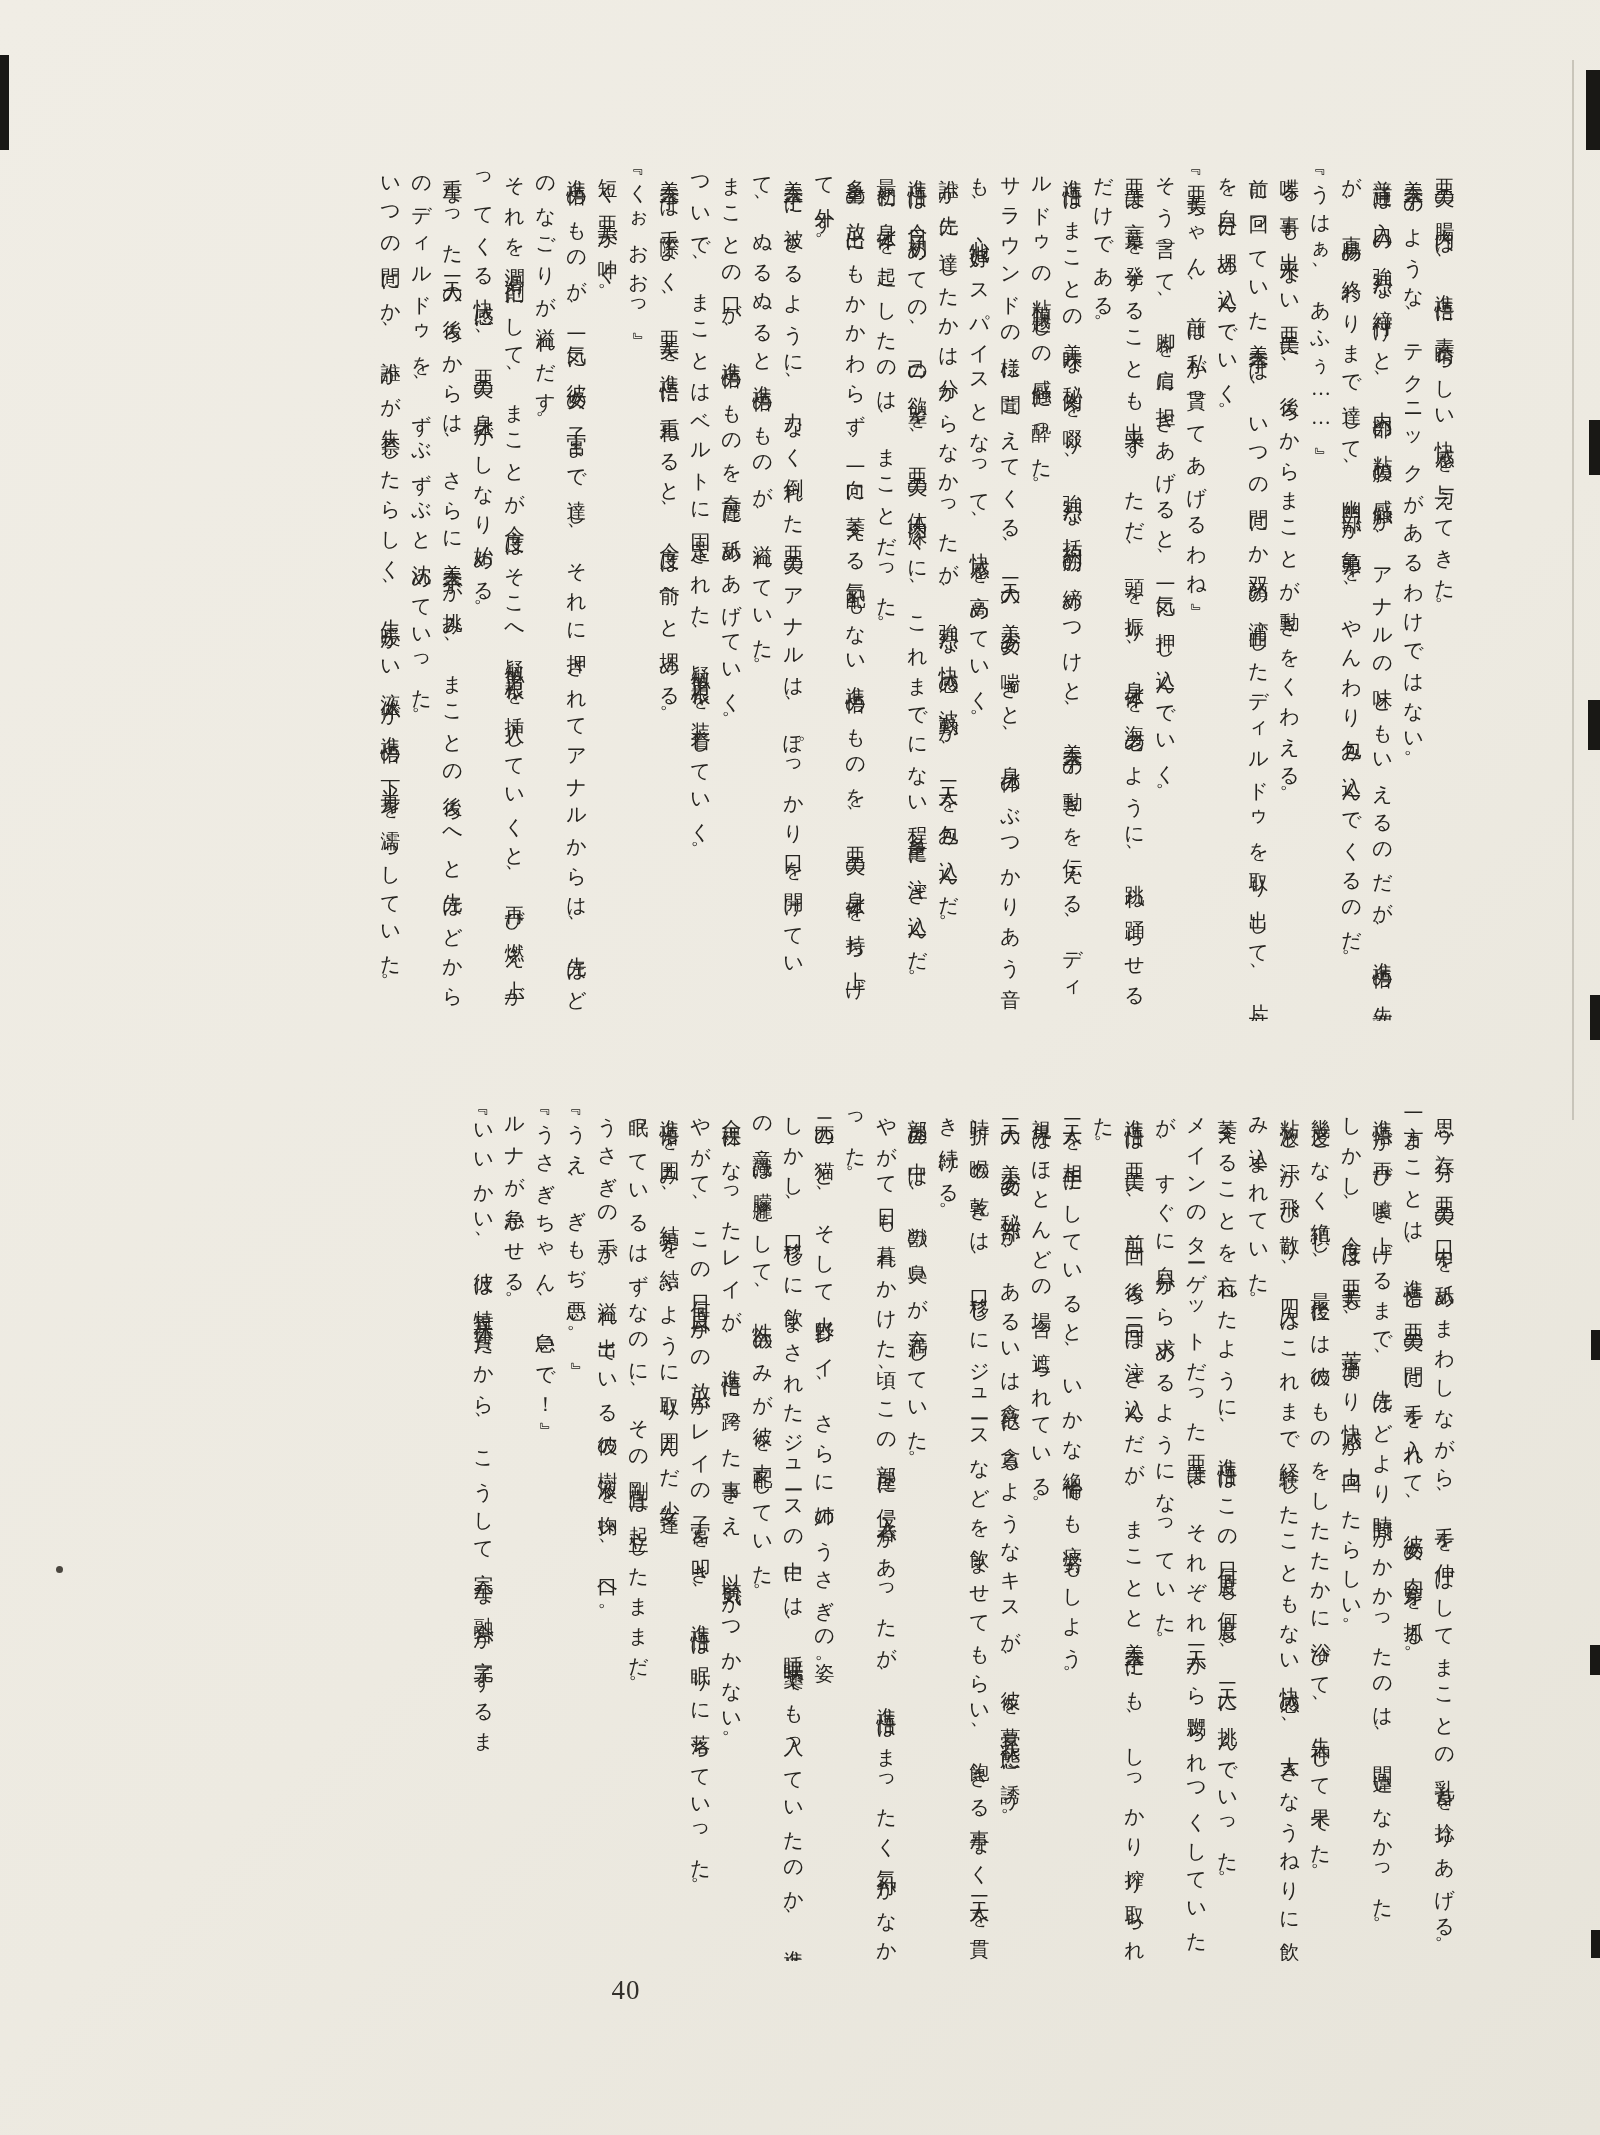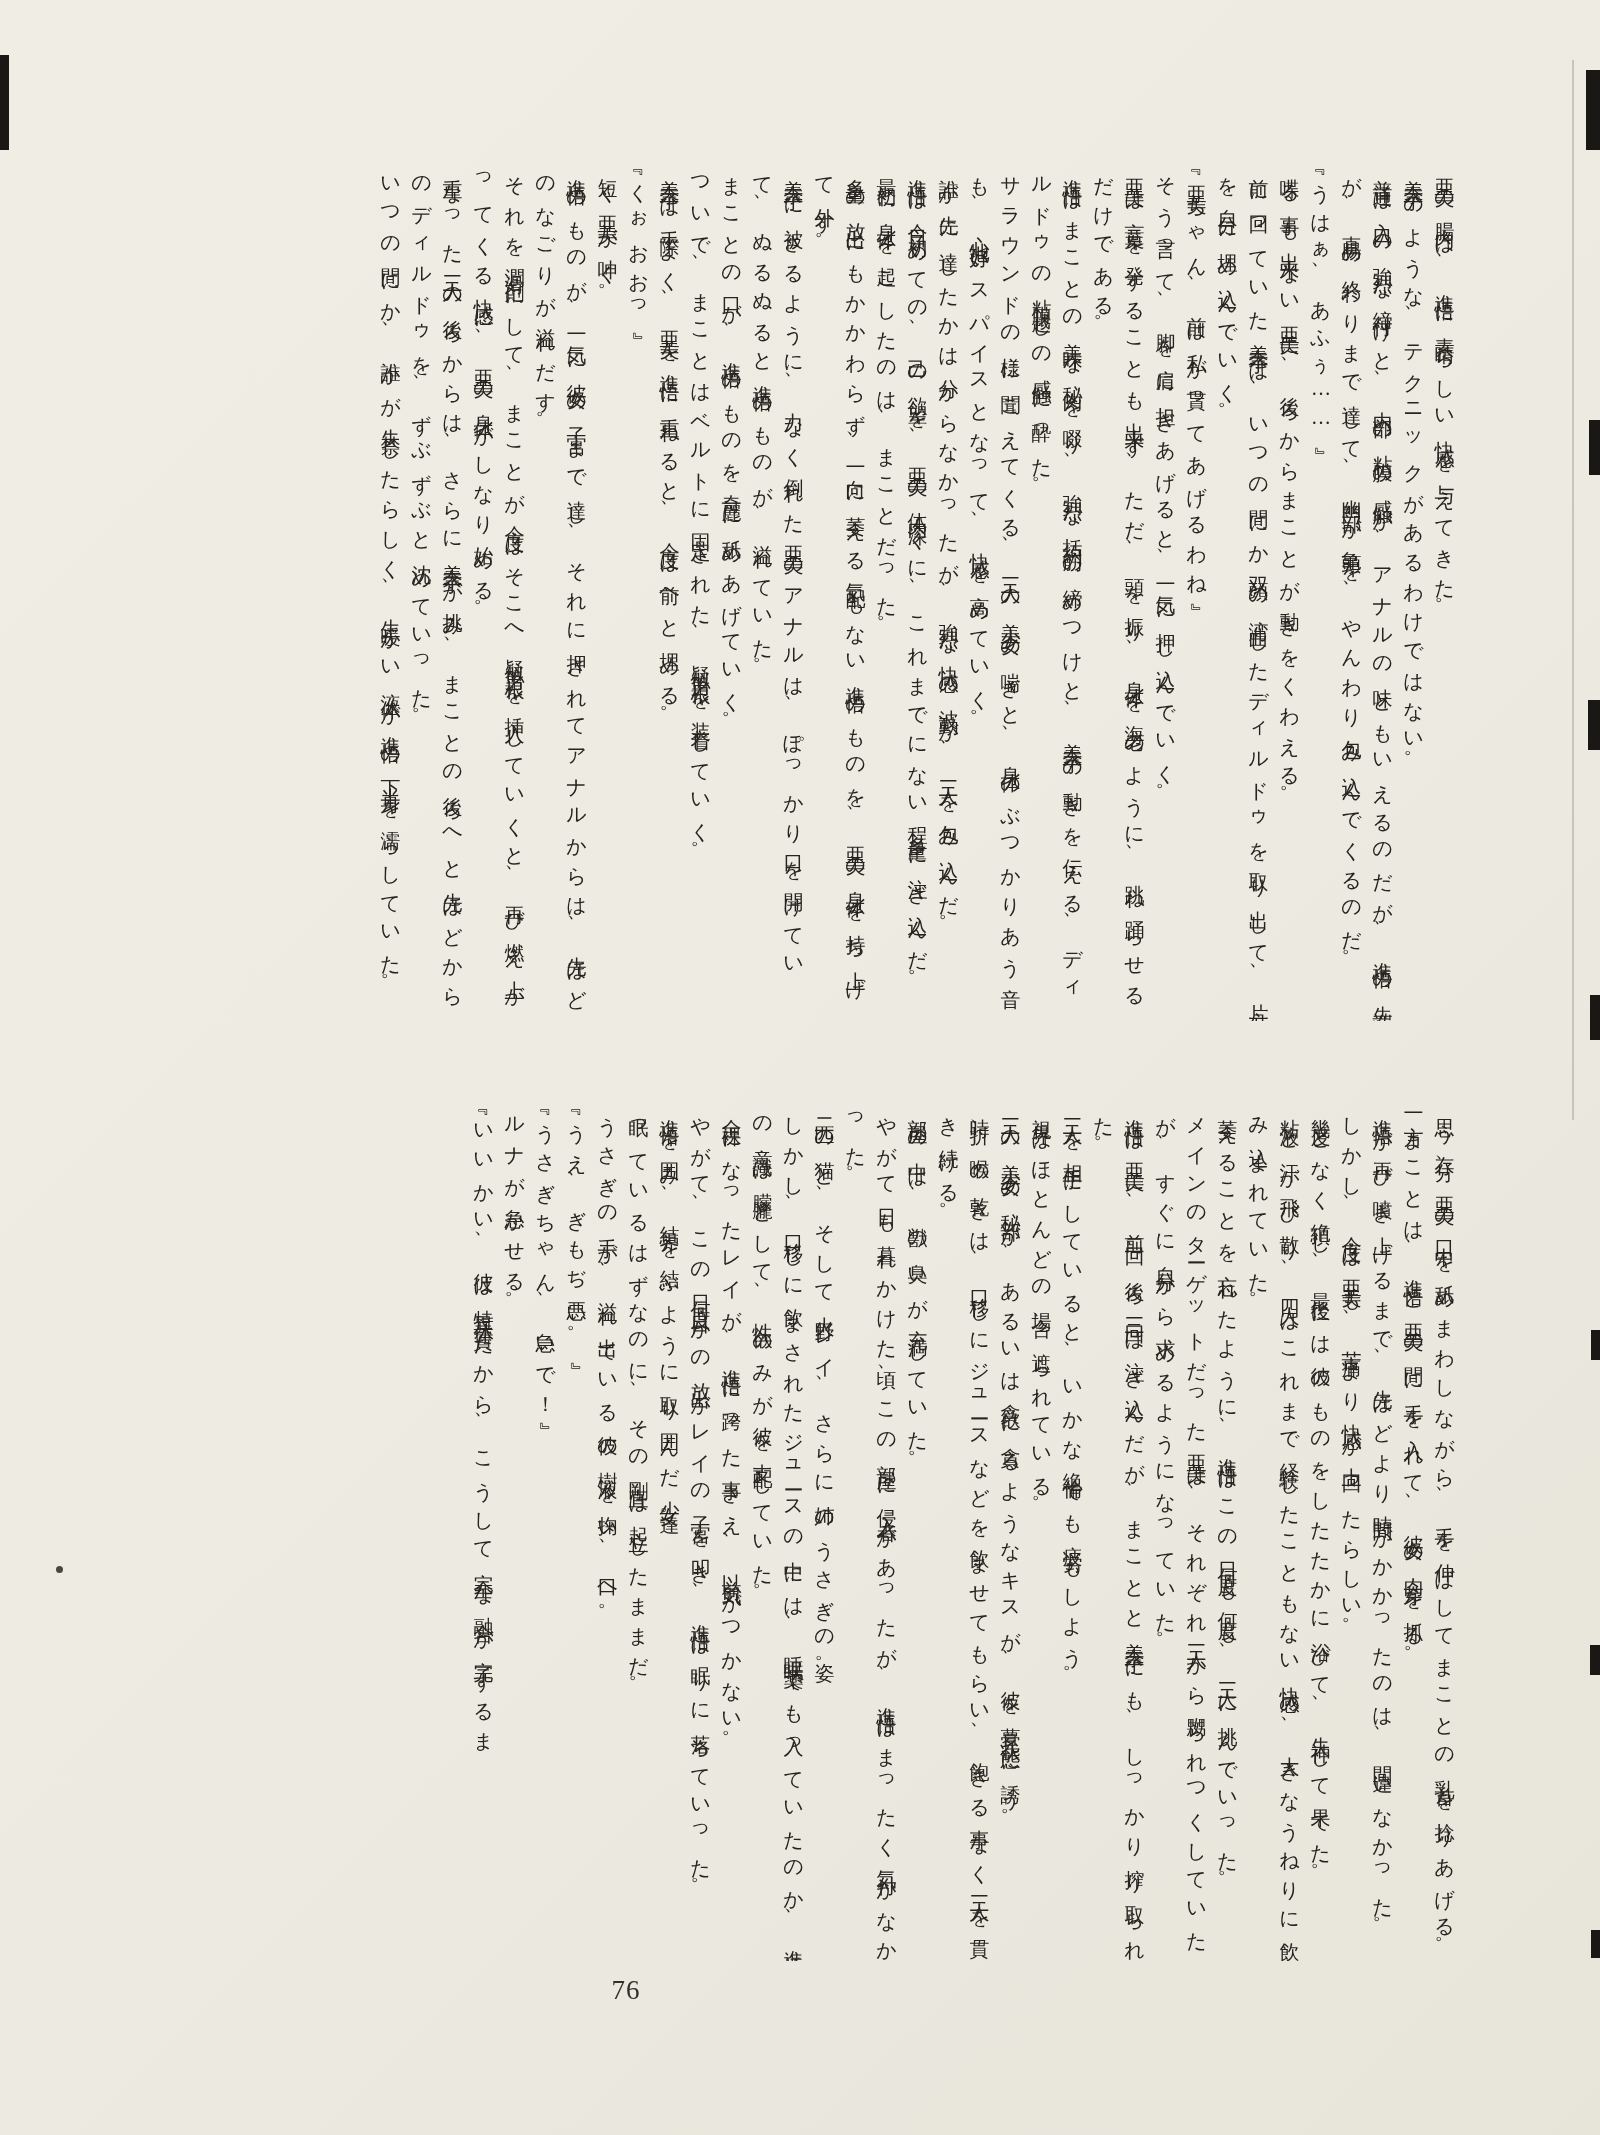--- a/index.html
+++ b/index.html
@@ -149,13 +149,13 @@
     <p>やがて、この日何度目かの放出がレイの子宮を叩き、進悟は眠りに落ちていった。</p>
     <p>進悟を囲み、結界を結ぶように取り囲んだ少女達。</p>
     <p>眠っているはずなのに、その剛直は起立したままだ。</p>
     <p>うさぎの手が、溢れ出ている彼の樹液を掬い、口へ。</p>
     <p>『うえ、ぎもぢ悪い。』</p>
     <p>『うさぎちゃん、急いで！』</p>
     <p>ルナが急かせる。</p>
     <p>『いいかい、彼は特異体質だから、こうして完全な融合が完了するま</p>
   </div>
 
-<div id="page-number">76</div>
+<div id="page-number">40</div>
 
 </body></html>

